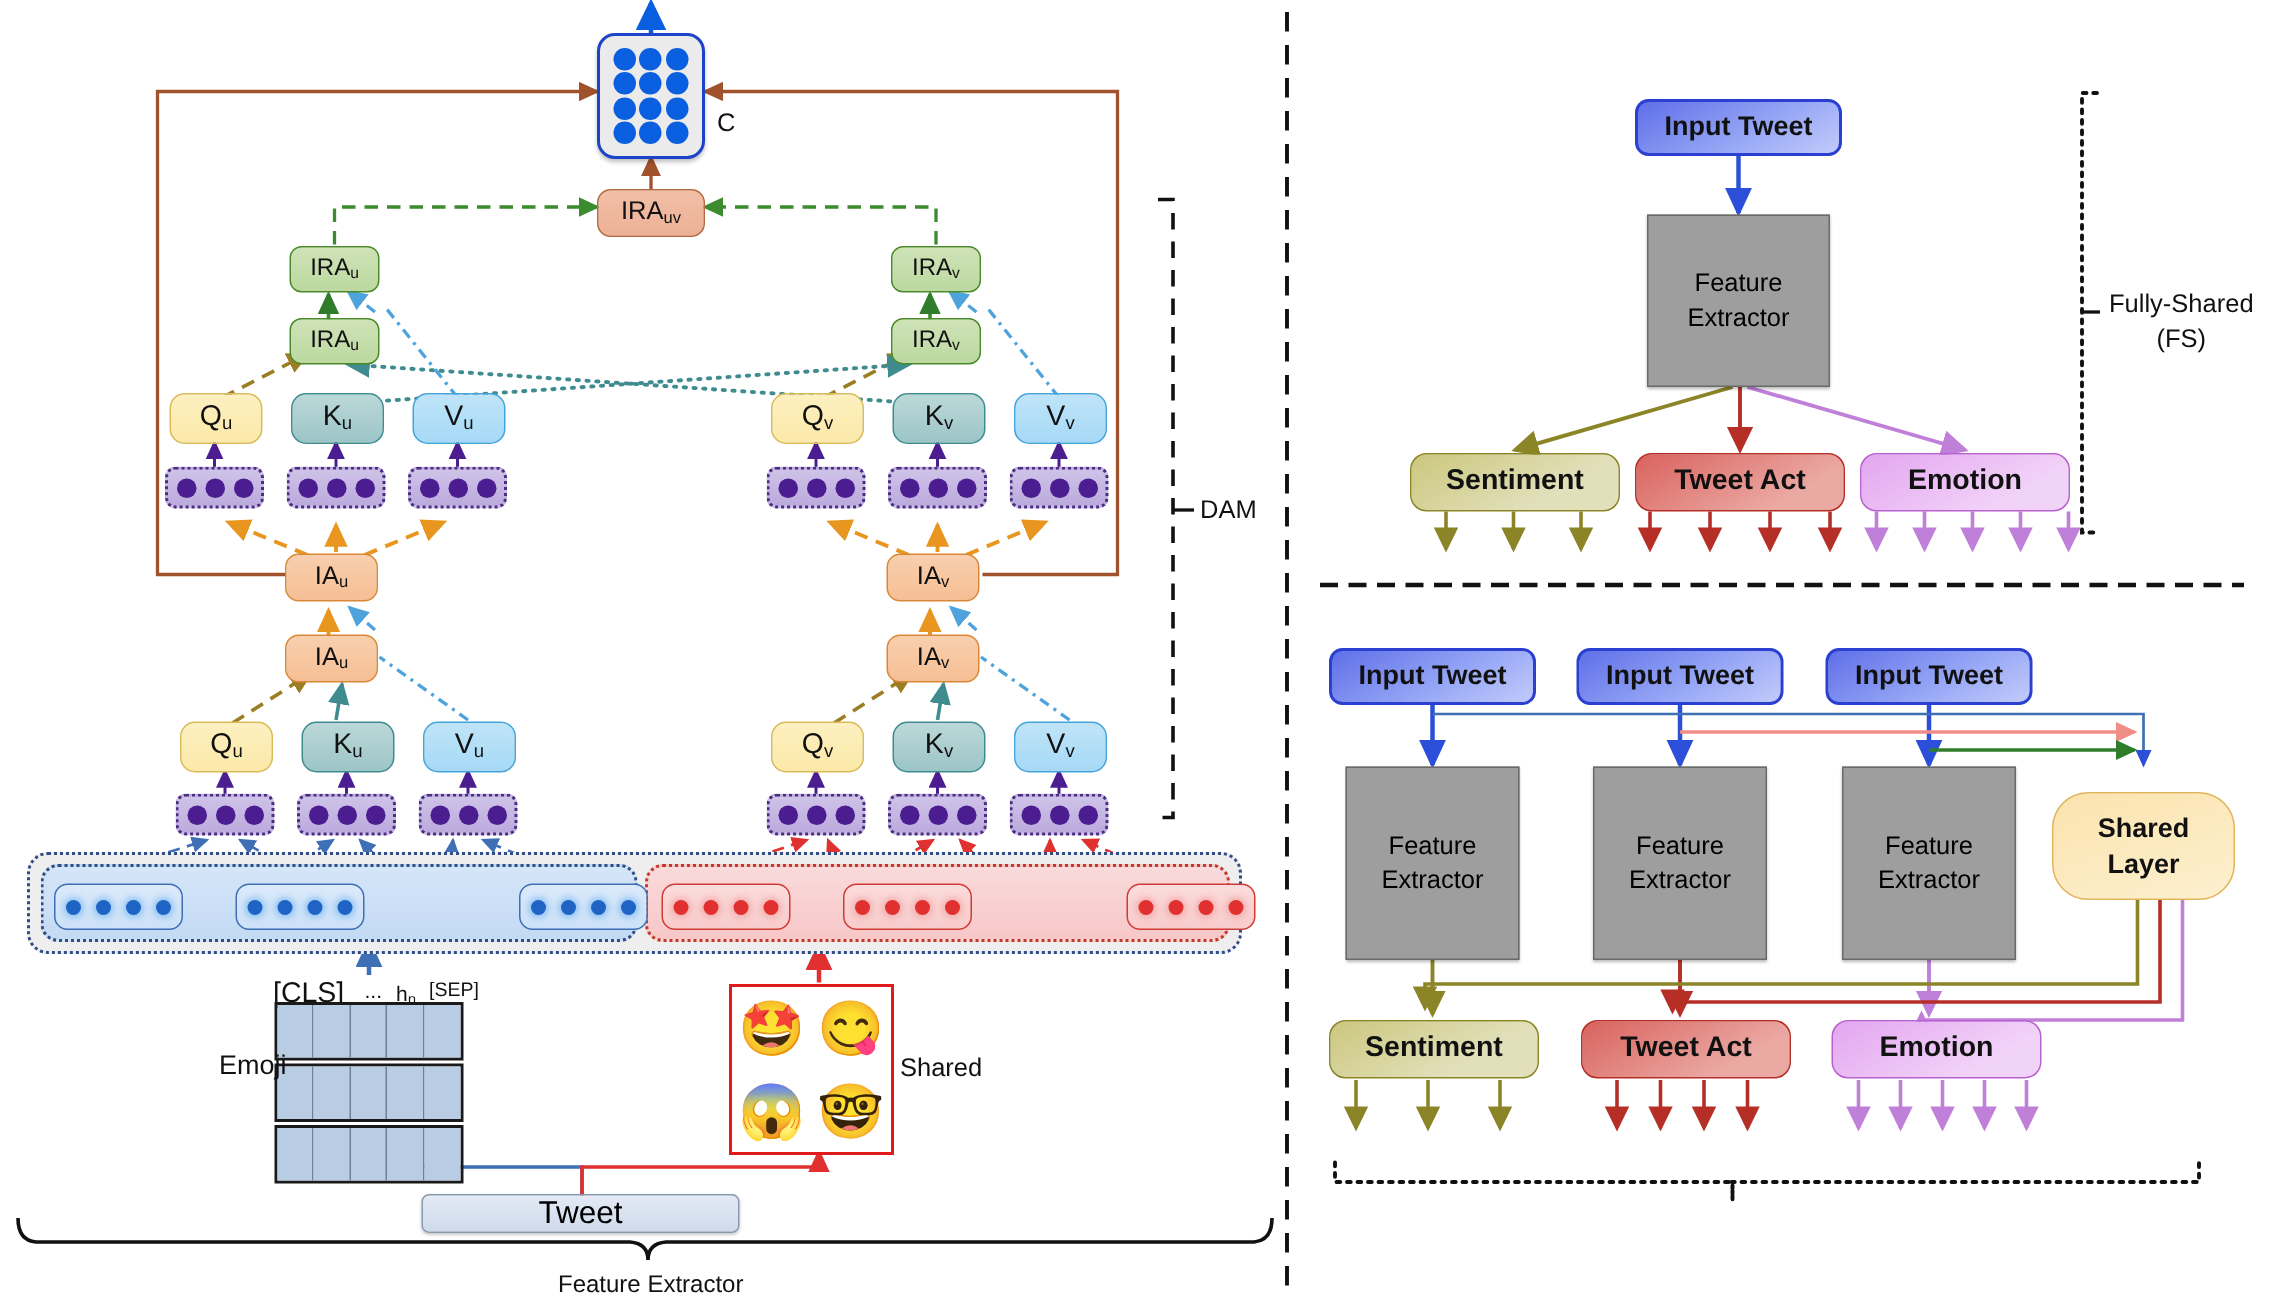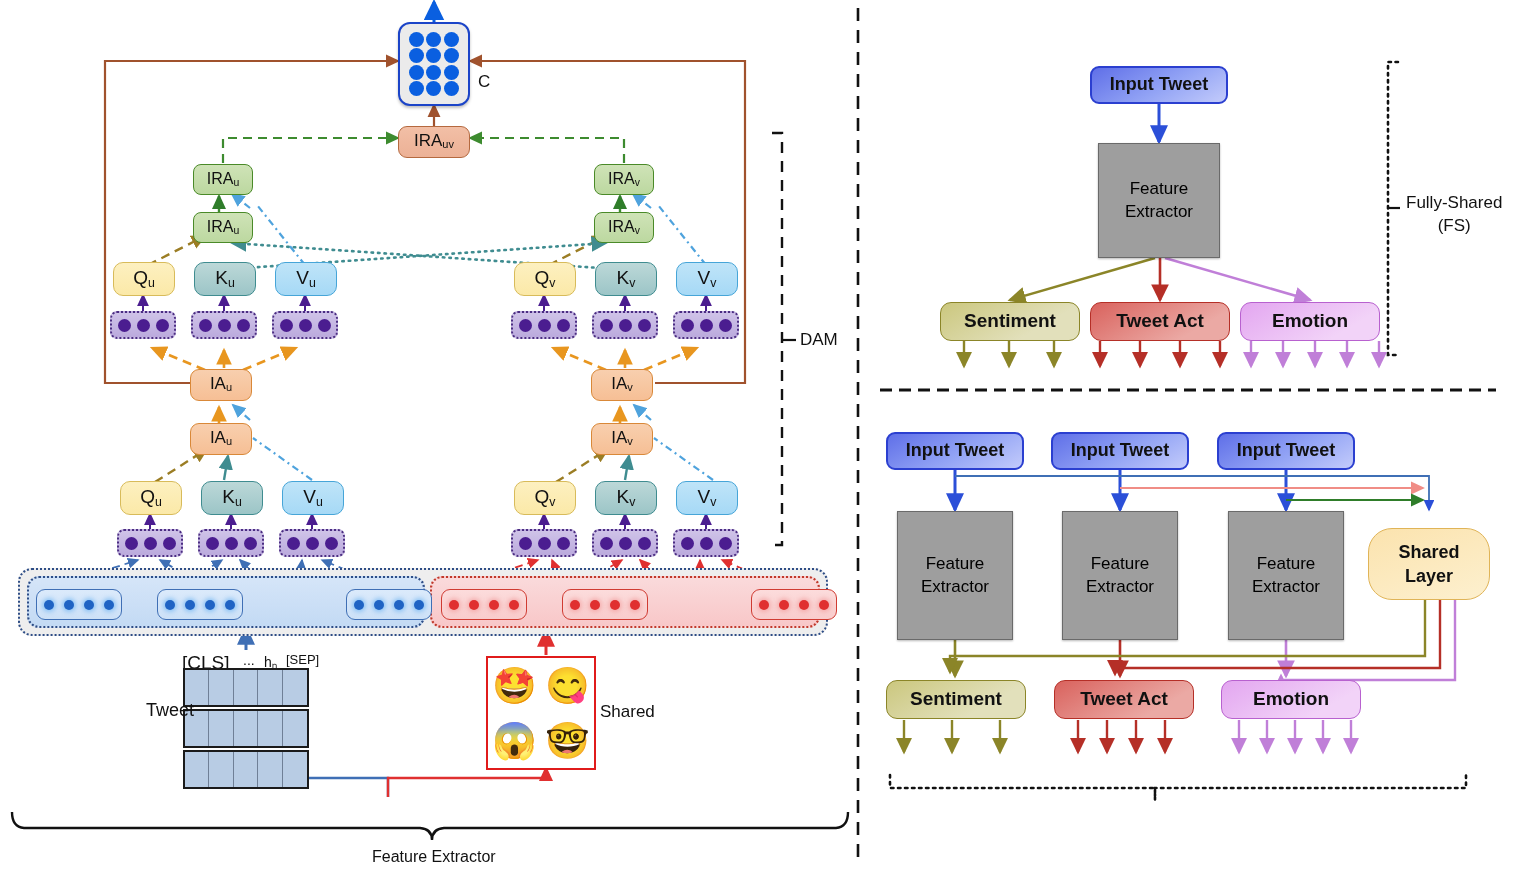--- a/index.html
+++ b/index.html
@@ -637,30 +637,33 @@
         <i class="tg-cell"></i>
     </div>
     <div class="tg-row">
       <i class="tg-cell"></i>
         <i class="tg-cell"></i>
         <i class="tg-cell"></i>
         <i class="tg-cell"></i>
         <i class="tg-cell"></i>
     </div>
   </div>
-  <div class="lbl" style="left:146px; top:700px; font-size:18px;">Tweet</div>
+  <div class="lbl" style="left:146px; top:700px; font-size:18px;">Emoji</div>
 
   <div class="emoji-box" style="left:486px; top:656px; width:110px; height:114px;">
     <span>🤩</span>
     <span>😋</span>
     <span>😱</span>
     <span>🤓</span>
   </div>
   <div class="lbl" style="left:600px; top:702px; font-size:17px;">Shared</div>
 
+  <div class="tweet-box" style="left:281px; top:796px; width:212px; height:26px;">
+    <span>Tweet</span>
+  </div>
   <div class="lbl" style="left:372px; top:848px; font-size:16px;">Feature Extractor</div>
 
   <div class="node in-tweet" style="left:1090px; top:66px; width:138px; height:38px;">
     <span>Input Tweet</span>
   </div>
   <div class="fe-box" style="position:absolute; left:1098px; top:143px; width:122px; height:115px;">
     <span><span>Feature</span><br><span>Extractor</span></span>
   </div>
   <div class="node sent-box" style="left:940px; top:302px; width:140px; height:39px;">
     <span>Sentiment</span>

